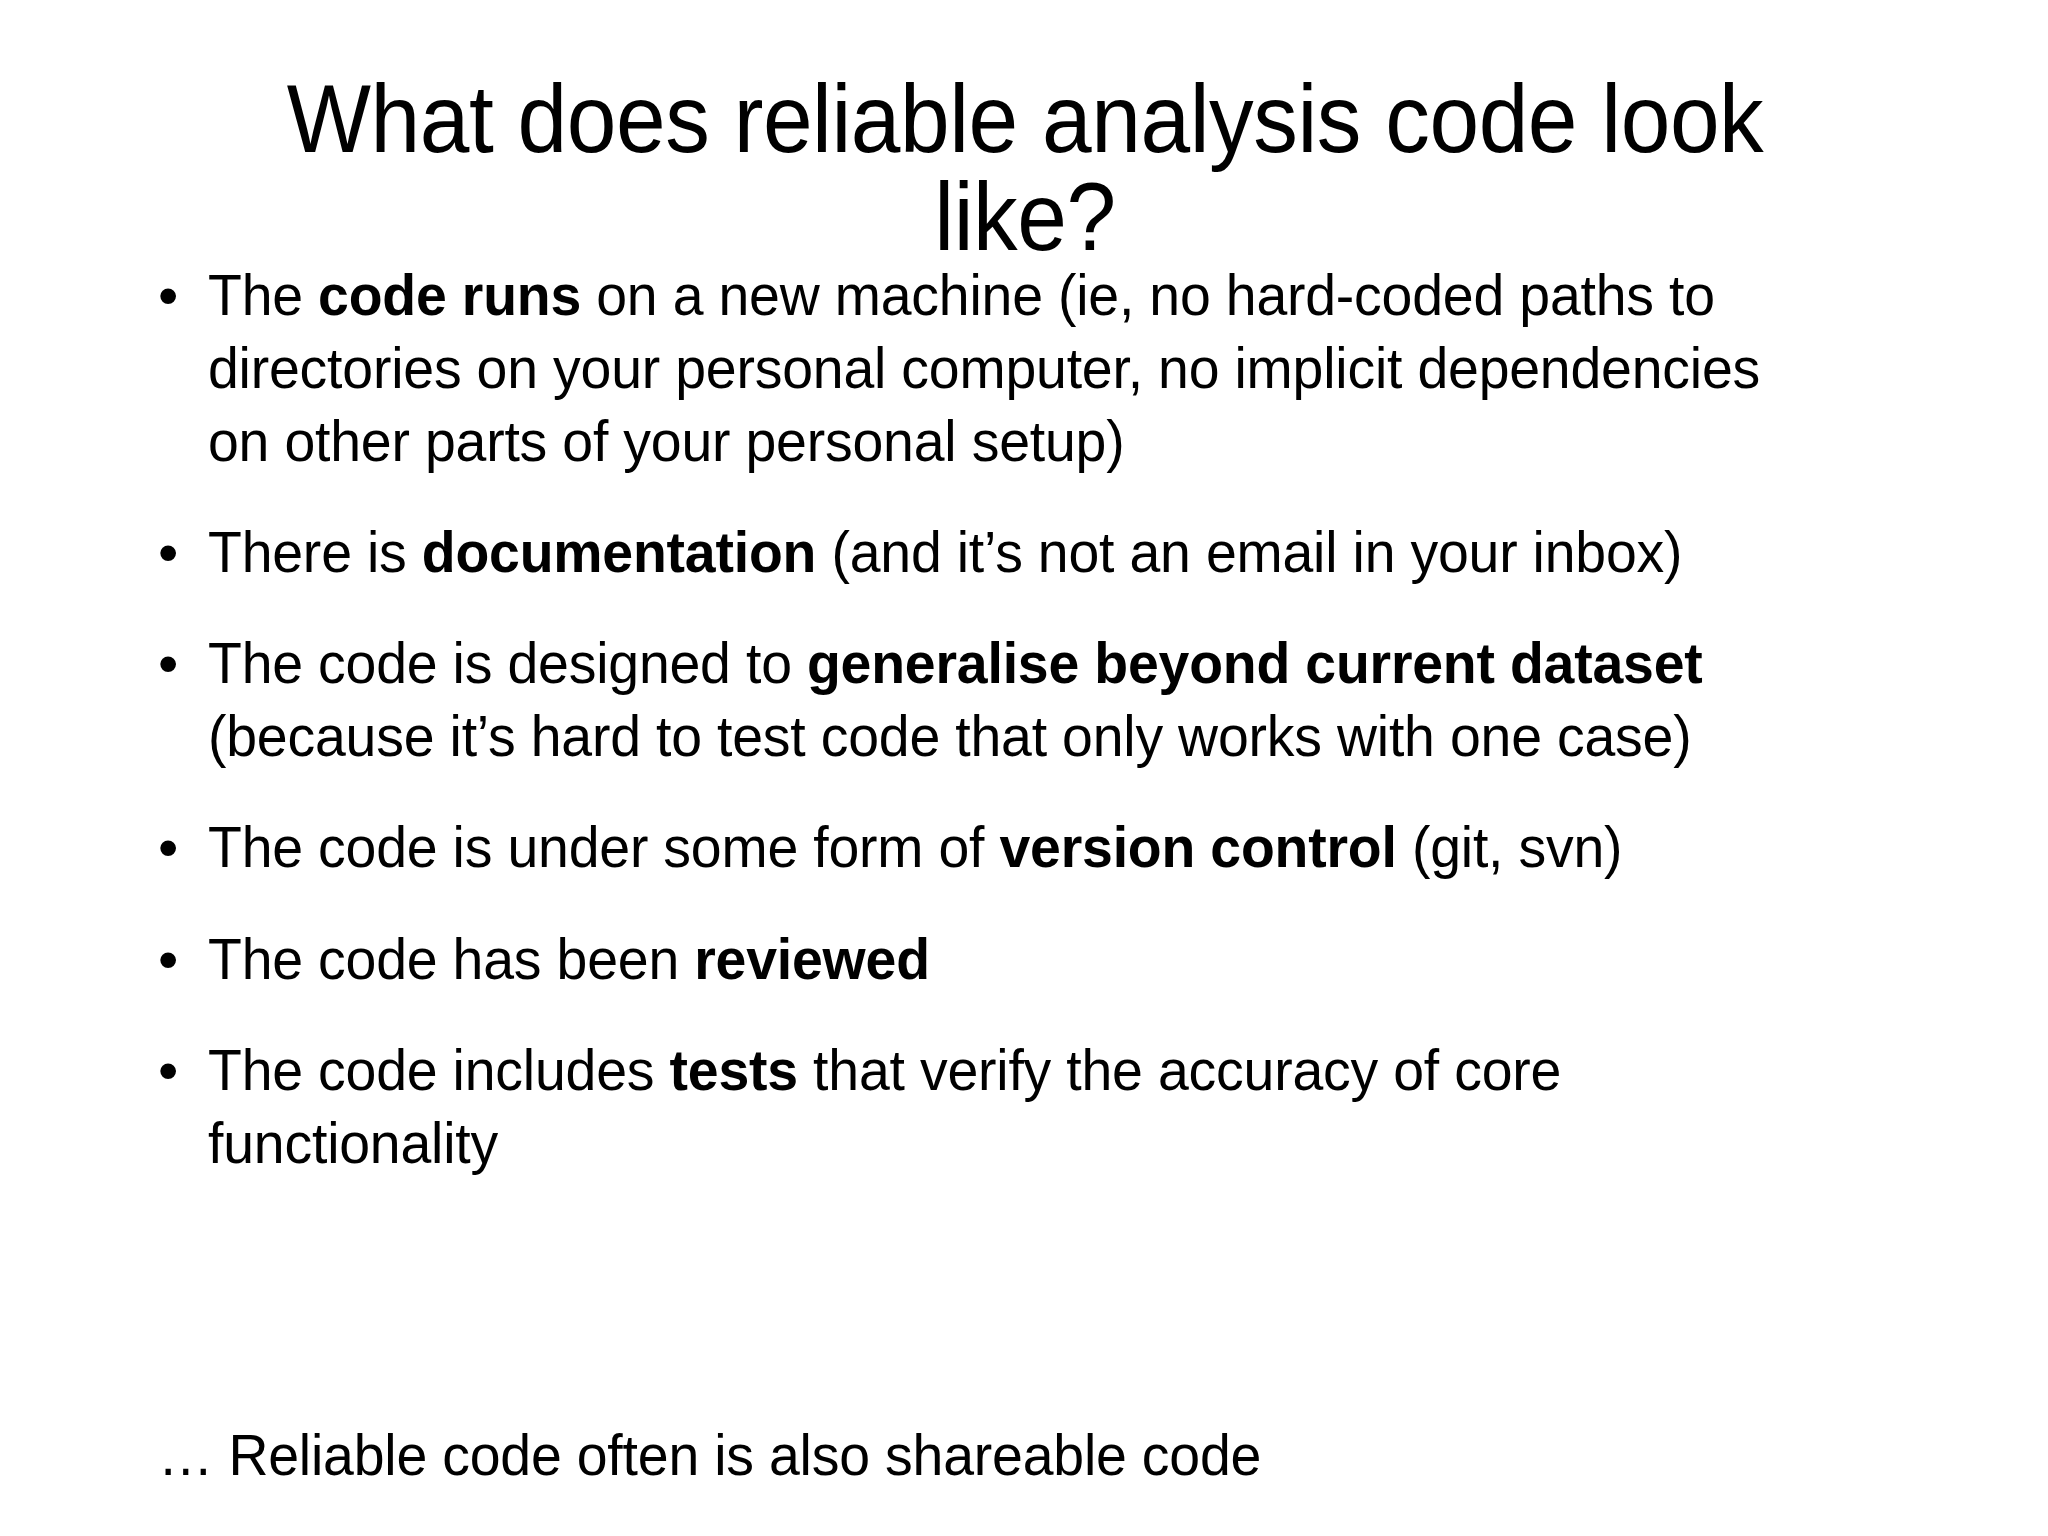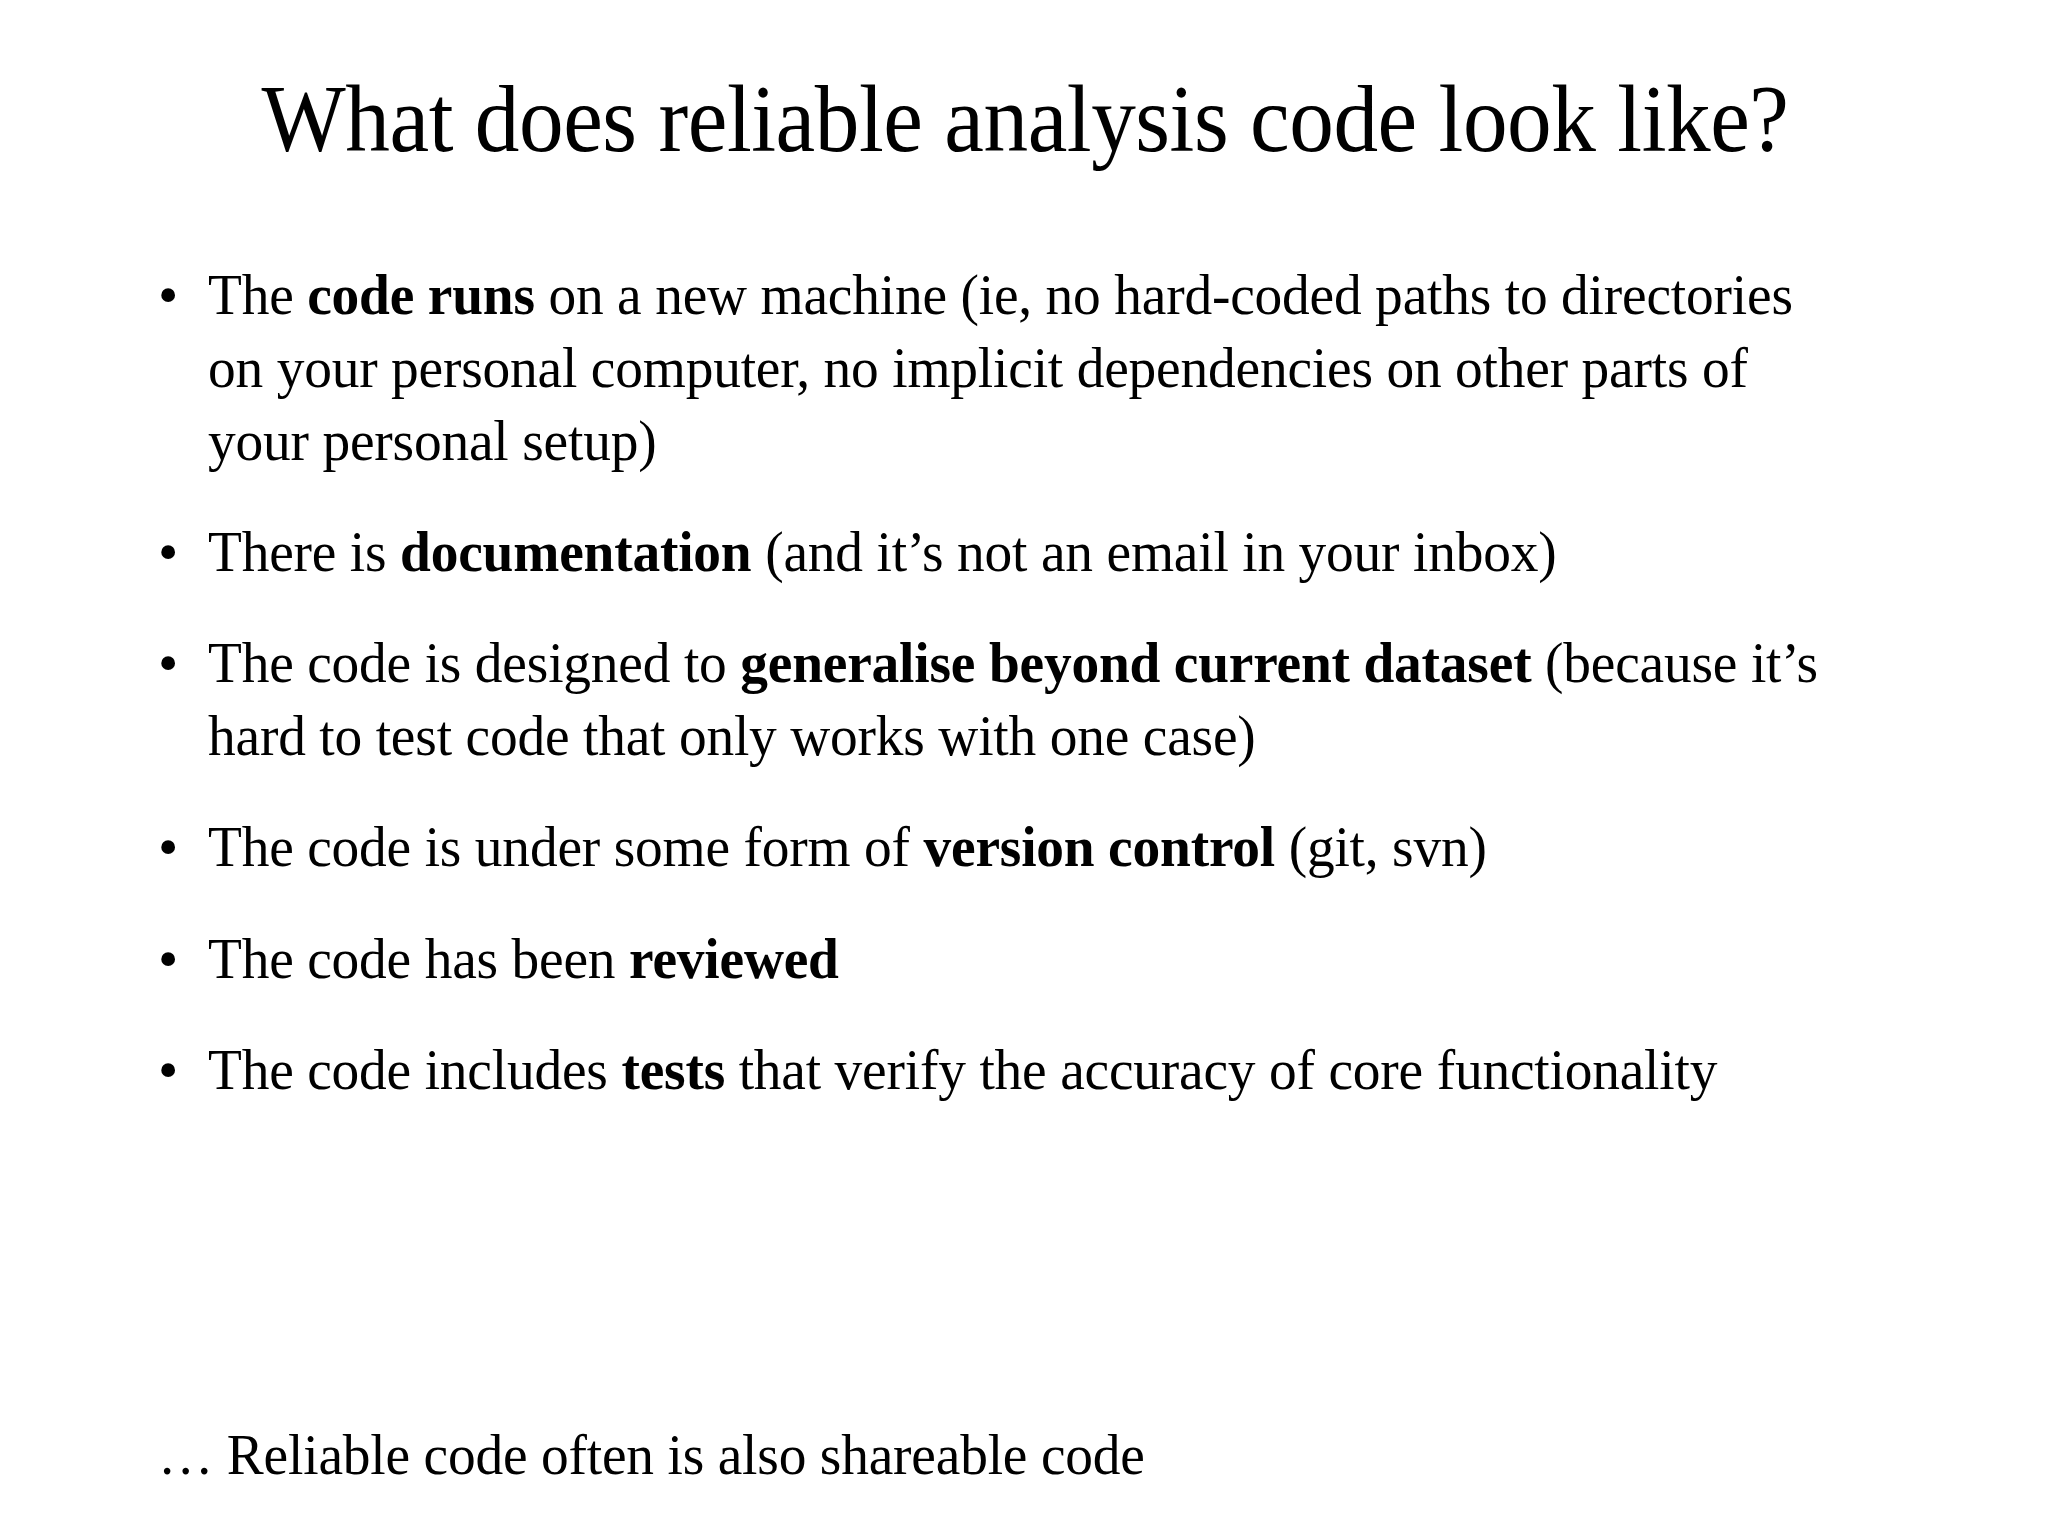--- a/index.html
+++ b/index.html
@@ -6,21 +6,21 @@
     margin: 0;
     padding: 0;
     background: #ffffff;
   }
   #slide {
     position: relative;
     width: 2048px;
     height: 1536px;
     background: #ffffff;
     color: #000000;
-    font-family: Liberation Serif, serif;
+    font-family: Liberation Sans, sans-serif;
     overflow: hidden;
     box-sizing: border-box;
   }
 
   
   .slide-title {
     position: absolute;
     left: 190px;
     top: 6px;
     width: 1670px;

